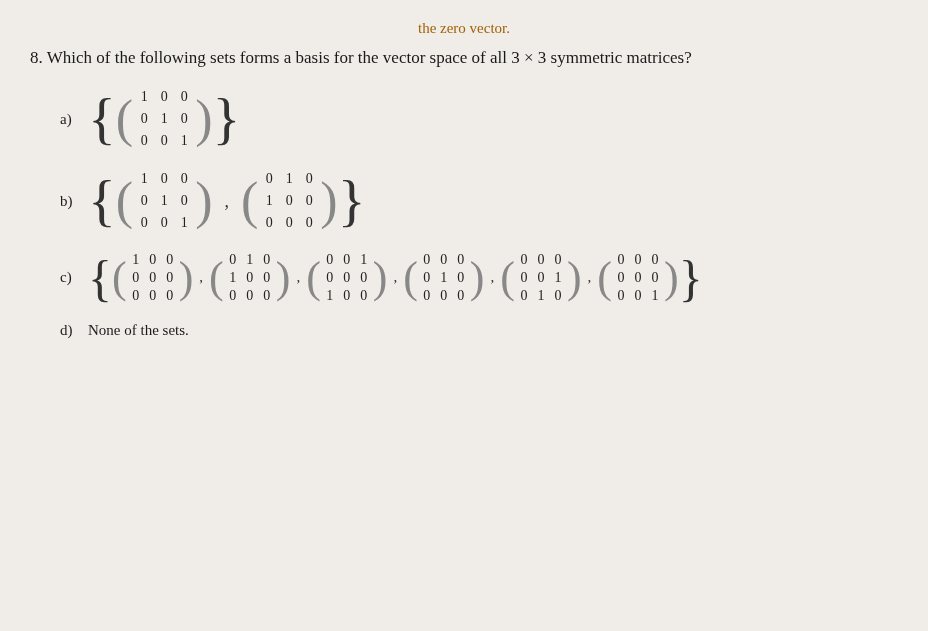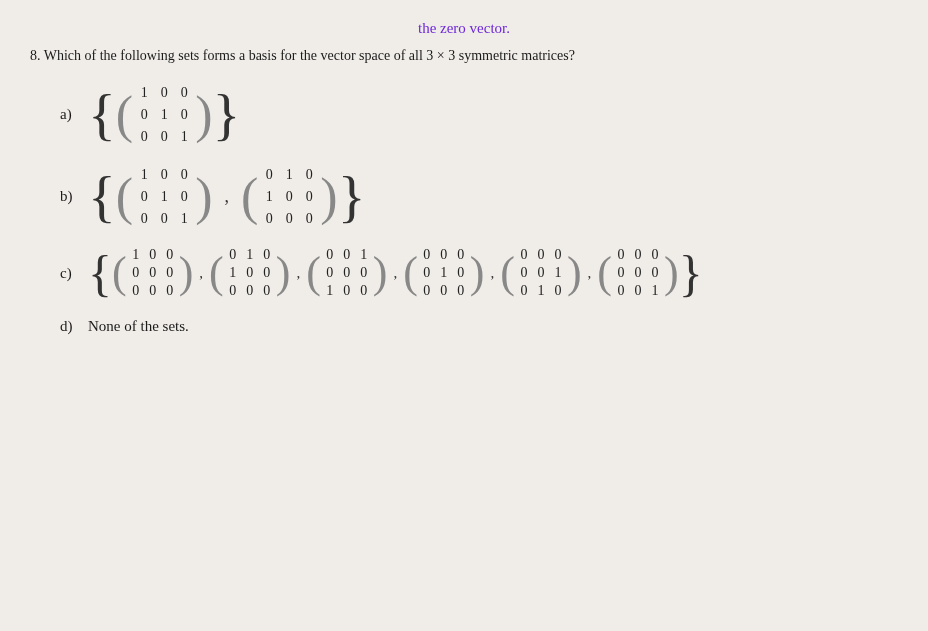--- a/index.html
+++ b/index.html
@@ -11,25 +11,25 @@
       padding: 20px 30px;
       width: 928px;
       min-height: 631px;
       color: #1a1a1a;
     }
 
     .top-line {
       text-align: center;
       font-size: 15px;
       margin-bottom: 8px;
-      color: #6d28d9;
+      color: #a16207;
     }
 
     .question {
-      font-size: 14px;
+      font-size: 17px;
       line-height: 1.55;
       margin-bottom: 16px;
     }
 
     .question-number {
       display: inline;
     }
 
     .options {
       padding-left: 30px;

